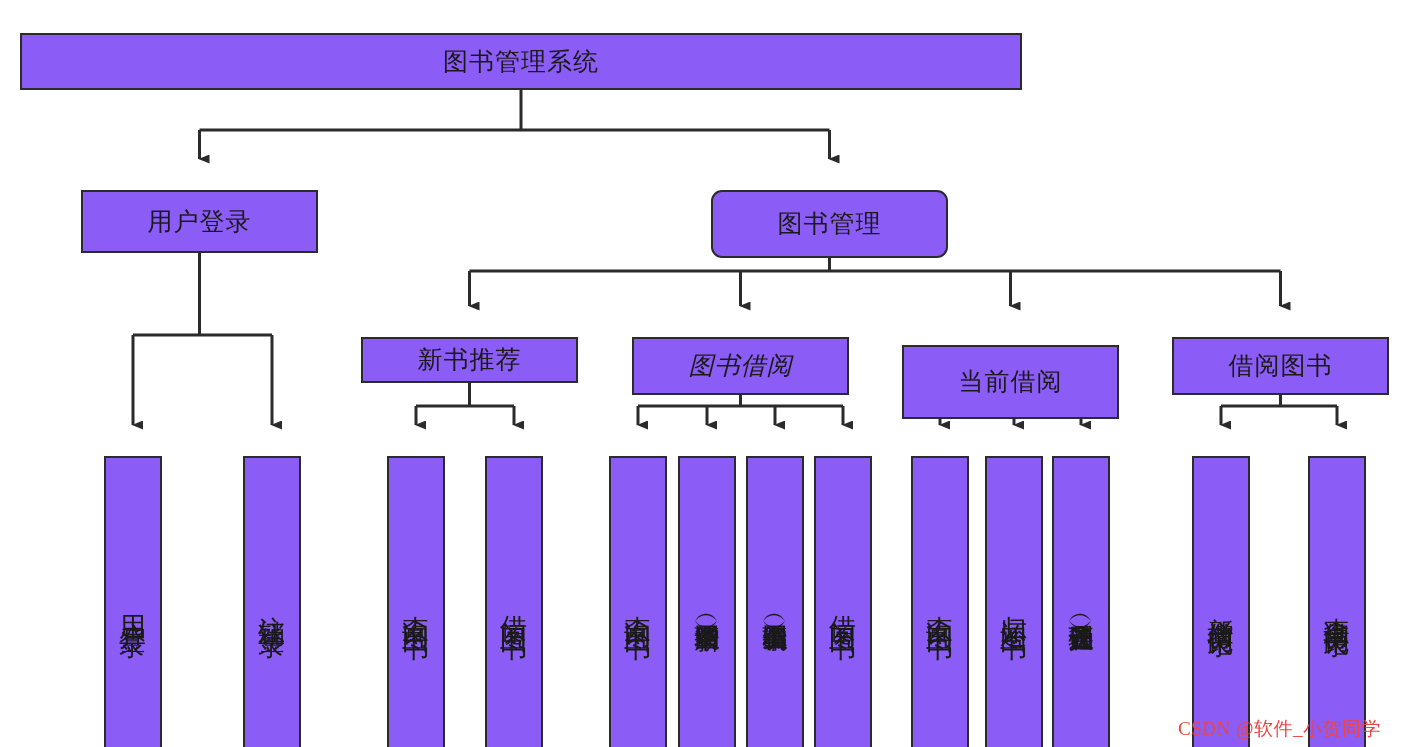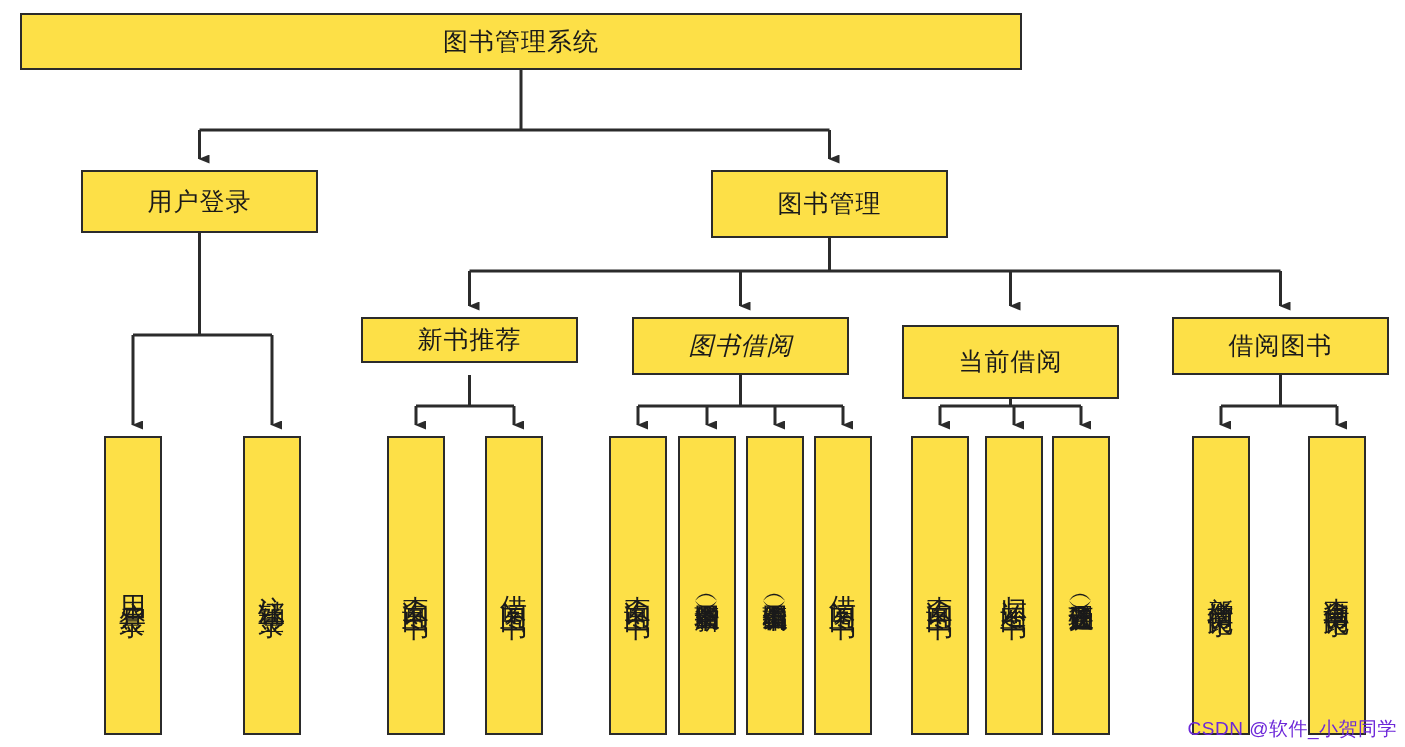--- a/index.html
+++ b/index.html
@@ -22,25 +22,26 @@
     left: 0;
     top: 0;
     width: 1405px;
     height: 747px;
     pointer-events: none;
   }
   .node {
     position: absolute;
     box-sizing: border-box;
     border: 2.5px solid #2b2b2b;
-    background: #fde047;
+    background: #8b5cf6;
     display: flex;
     align-items: center;
     justify-content: center;
     color: #1a1a1a;
+    margin-top: 20px;
   }
   .node .lbl {
     display: block;
     text-align: center;
     line-height: 1.12;
     white-space: pre;
   }
   
   .node.horiz .lbl {
     font-size: 25px;
@@ -58,27 +59,27 @@
   .node.vert .lbl {
     writing-mode: vertical-rl;
     text-orientation: upright;
     font-size: 27px;
     line-height: 1.0;
     letter-spacing: 6px;
     text-align: center;
   }
   #watermark {
     position: absolute;
-    right: 8px;
+    right: 24px;
     bottom: 5px;
     font-size: 19px;
-    color: #6d28d9;
+    color: #ef4444;
     white-space: nowrap;
     letter-spacing: 0.5px;
-    font-family: Liberation Sans, sans-serif;
+    font-family: Liberation Serif, serif;
   }
 </style>
 </head>
 <body>
 
 <div id="canvas">
   <svg id="edges" viewBox="0 0 1405 747" xmlns="http://www.w3.org/2000/svg">
     <defs>
       <marker id="arrowhead" markerWidth="9" markerHeight="11" refX="4.5" refY="10" orient="auto" markerUnits="userSpaceOnUse">
         <polygon points="0,0 9,0 4.5,11" fill="#2b2b2b"></polygon>
@@ -120,21 +121,21 @@
         <path d="M 1337 406 L 1337 425" marker-end="url(#arrowhead)"></path>
       </g>
   </svg>
   <div id="nodes-layer">
       <div class="node horiz root" style="left: 20px; top: 13px; width: 1002px; height: 57px;">
         <span class="lbl">图书管理系统</span>
       </div>
       <div class="node horiz" style="left: 81px; top: 170px; width: 237px; height: 63px;">
         <span class="lbl">用户登录</span>
       </div>
-      <div class="node horiz" style="left: 711px; top: 170px; width: 237px; height: 68px;">
+      <div class="node horiz" style="left: 711px; top: 170px; width: 237px; height: 68px; border-radius: 11px;">
         <span class="lbl">图书管理</span>
       </div>
       <div class="node horiz" style="left: 361px; top: 317px; width: 217px; height: 46px;">
         <span class="lbl">新书推荐</span>
       </div>
       <div class="node horiz" style="left: 632px; top: 317px; width: 217px; height: 58px; font-style: italic;">
         <span class="lbl">图书借阅</span>
       </div>
       <div class="node horiz" style="left: 902px; top: 325px; width: 217px; height: 74px;">
         <span class="lbl">当前借阅</span>

